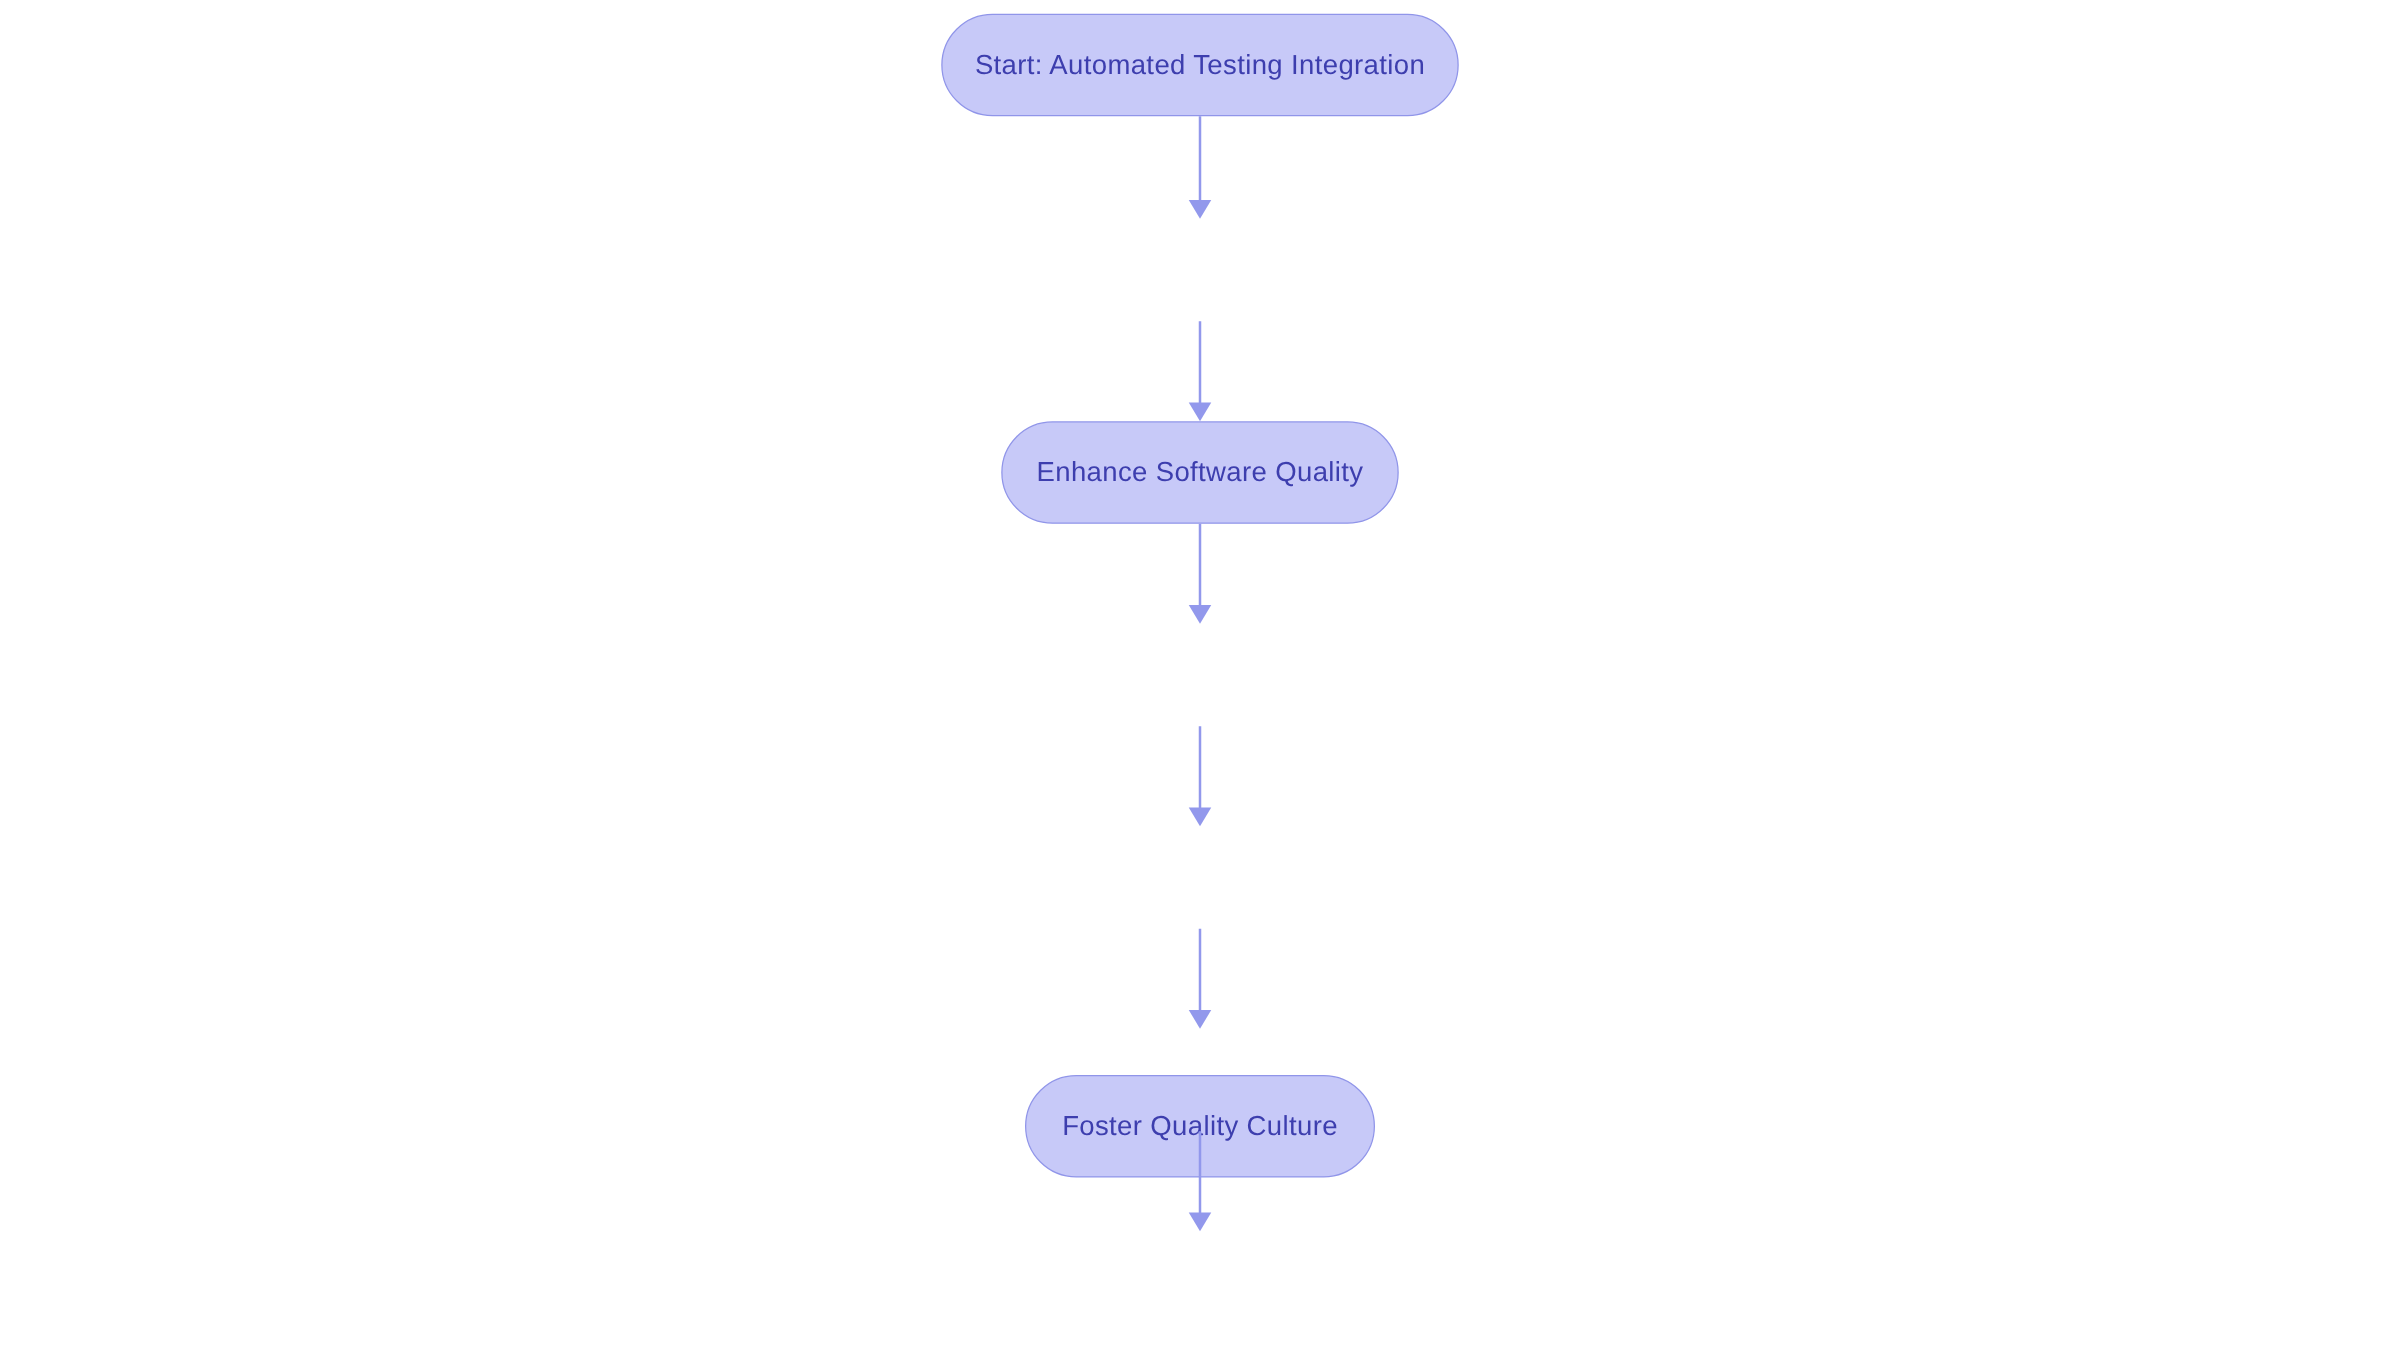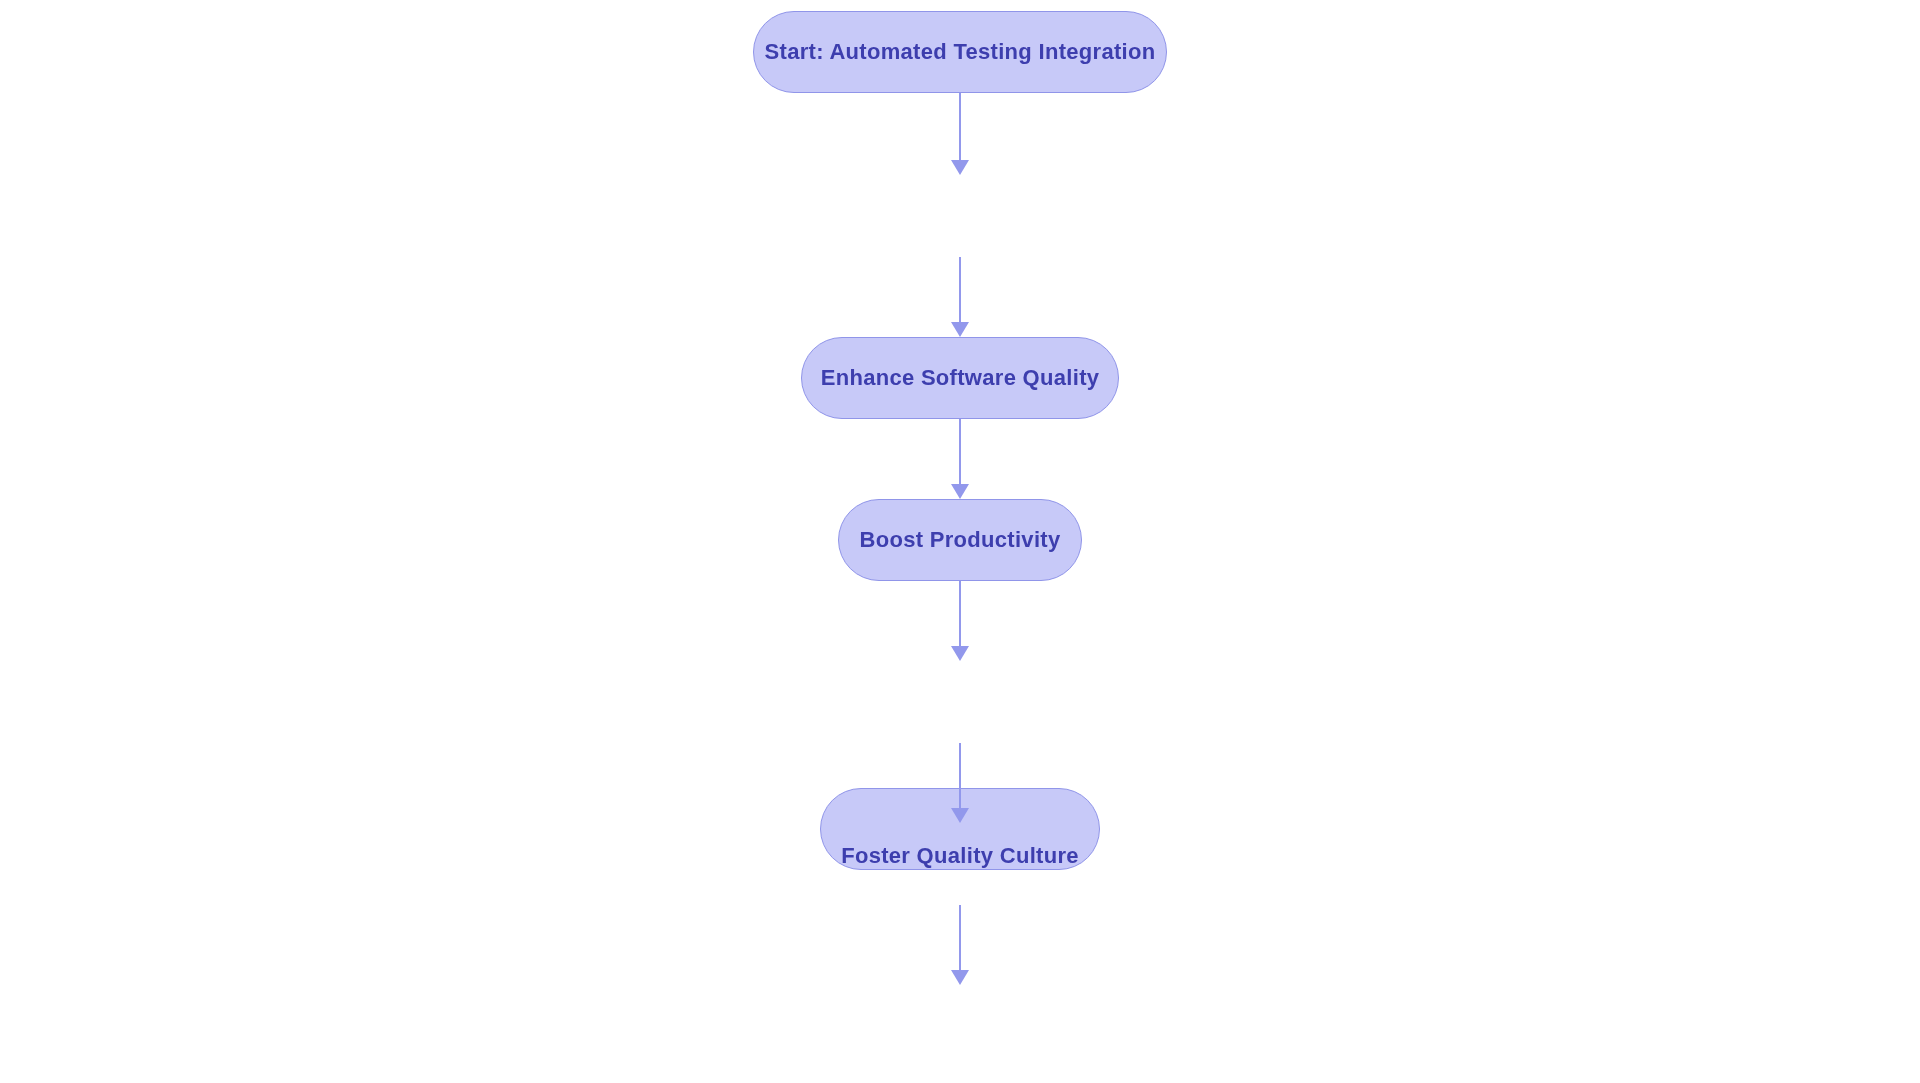--- a/index.html
+++ b/index.html
@@ -22,21 +22,21 @@
     background: #c7c9f8;
     border: 1.5px solid #9095e9;
     box-sizing: border-box;
     display: flex;
     align-items: center;
     justify-content: center;
   }
   .flow-node .node-label {
     color: #3d3eae;
     font-size: 22px;
-    font-weight: 700;
+    font-weight: 400;
     letter-spacing: 0.3px;
     white-space: nowrap;
     text-align: center;
   }
   .connector {
     position: absolute;
     width: 18px;
   }
   .connector .line {
     position: absolute;
@@ -64,26 +64,23 @@
 
   <div class="flow-node" style="left:753px; top:11px;  width:414px;">
     <span class="node-label">Start: Automated Testing Integration</span>
   </div>
 
 
   <div class="flow-node" style="left:801px; top:337px; width:318px;">
     <span class="node-label">Enhance Software Quality</span>
   </div>
 
-  <div class="flow-node" style="left:838px; top:499px; width:244px;">
-    <span class="node-label">Boost Productivity</span>
-  </div>
 
 
-  <div class="flow-node" style="left:820px; top:788px; width:280px;align-items:flex-end;">
+  <div class="flow-node" style="left:820px; top:860px; width:280px;">
     <span class="node-label">Foster Quality Culture</span>
   </div>
 
 
   <div class="connector" style="left:951px; top:93px;  height:82px;">
     <div class="line"></div>
     <div class="head"></div>
   </div>
 
   <div class="connector" style="left:951px; top:257px; height:80px;">

